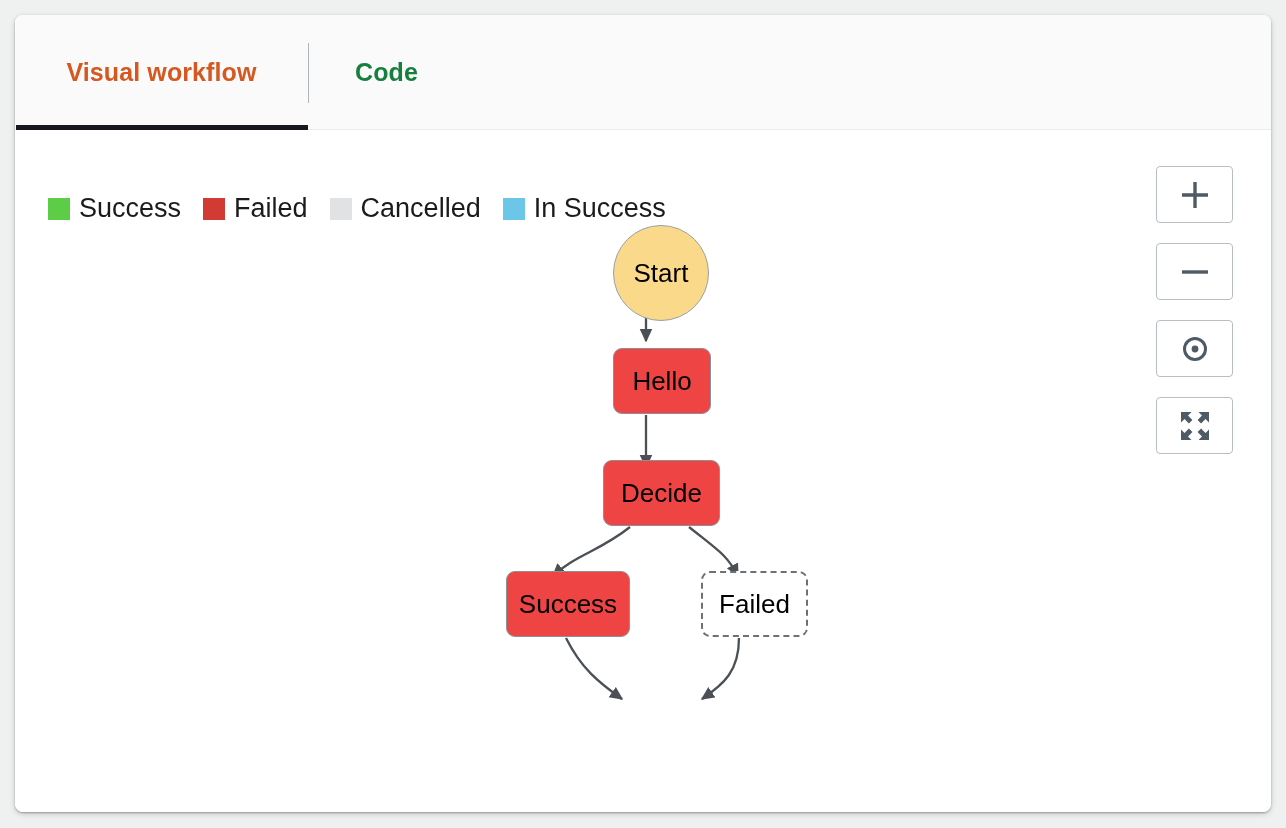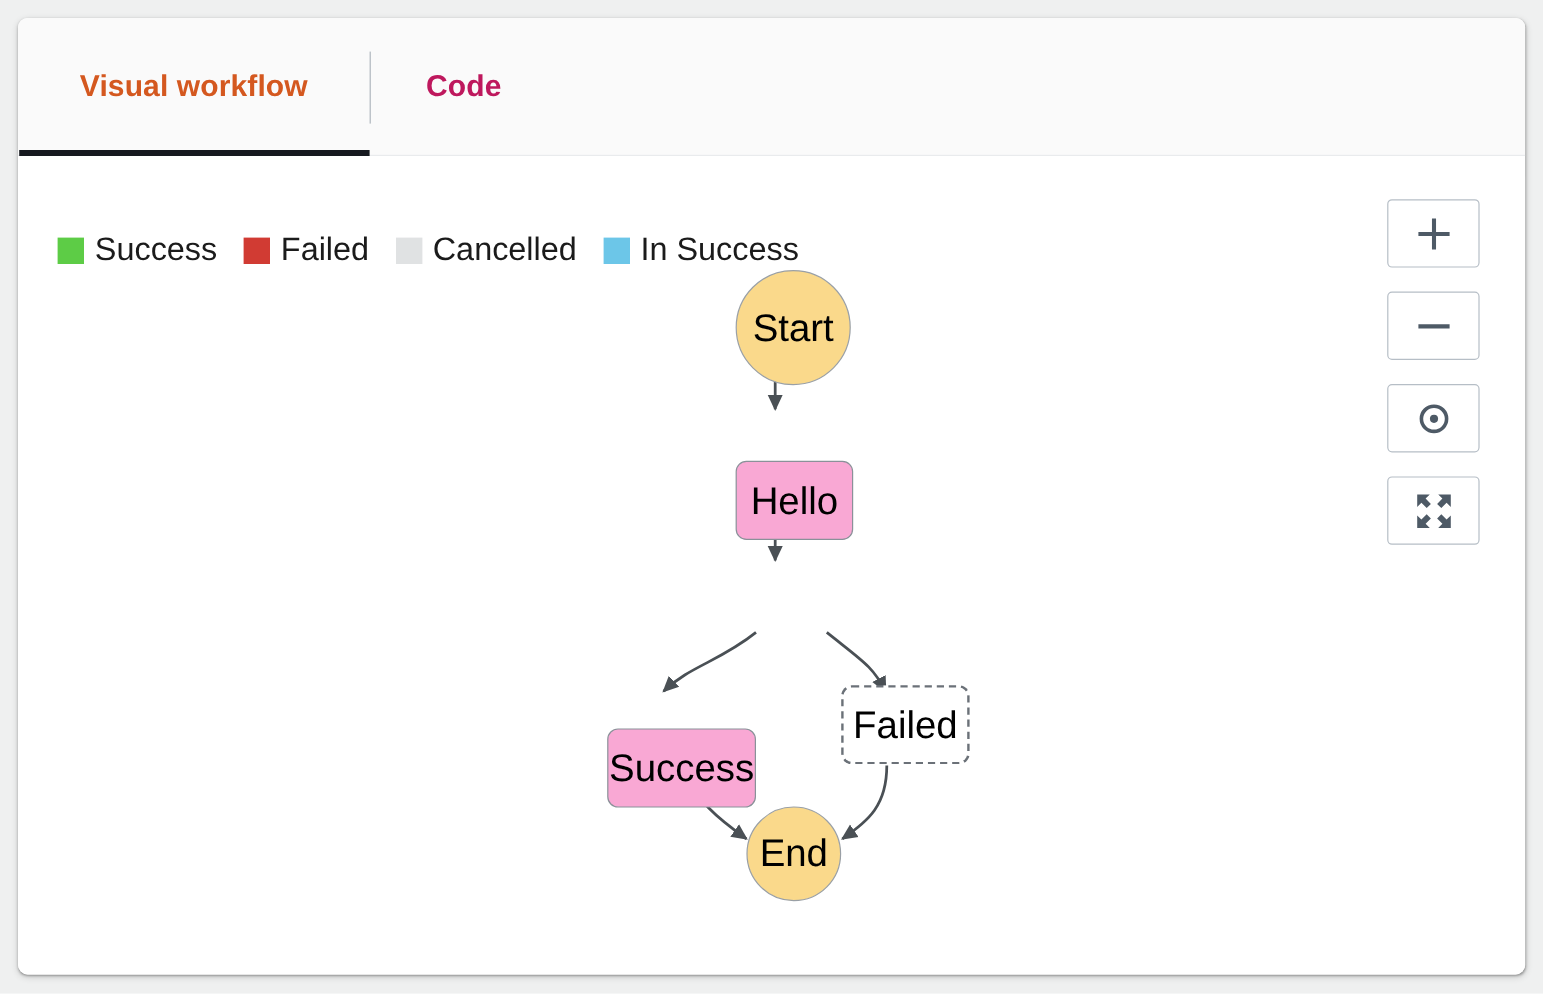--- a/index.html
+++ b/index.html
@@ -58,21 +58,21 @@
     font-size: 25px;
     font-weight: bold;
     letter-spacing: 0.1px;
   }
   .tab-visual {
     width: 293px;
     color: #d4581f;
   }
   .tab-code {
     width: 155px;
-    color: #be185d;
+    color: #15803d;
   }
   .tab-divider {
     width: 1px;
     height: 60px;
     background: #aeb6bd;
     align-self: center;
   }
   .tab-underline {
     position: absolute;
     left: 1px;
@@ -131,36 +131,35 @@
     position: absolute;
     left: 0;
     top: 0;
   }
   .node {
     position: absolute;
     display: flex;
     align-items: center;
     justify-content: center;
     box-sizing: border-box;
-    font-size: 32px;
+    font-size: 26px;
     color: #000000;
     cursor: pointer;
     user-select: none;
     white-space: nowrap;
   }
   .node-terminal {
     border-radius: 50%;
     background: #fad98b;
     border: 1.6px solid #9aa0a6;
   }
   .node-task-done {
     border-radius: 9px;
-    background: #f9a8d4;
+    background: #ef4444;
     border: 1.6px solid #8a9199;
-    margin-top: 36px;
   }
   .node-task-skipped {
     border-radius: 9px;
     background: #ffffff;
     border: 2px dashed #6b7178;
   }
 
   
   .controls {
     position: absolute;
@@ -234,26 +233,26 @@
           <path d="M 674,380 C 704,404 712,408 723,429"></path>
           <path d="M 551,491 C 566,521 583,535 607,552"></path>
           <path d="M 724,491 C 724,524 709,537 687,552"></path>
         </g>
       </svg>
 
       <div class="node node-terminal" style="left:598px; top:78px; width:96px; height:96px;">Start</div>
 
       <div class="node node-task-done" style="left:598px; top:201px; width:98px; height:66px;">Hello</div>
 
+      <div class="node node-task-done" style="left:588px; top:313px; width:117px; height:66px;">Decide</div>
 
       <div class="node node-task-done" style="left:491px; top:424px; width:124px; height:66px;">Success</div>
 
       <div class="node node-task-skipped" style="left:686px; top:424px; width:107px; height:66px;">Failed</div>
 
-      <div class="node node-terminal" style="left:607px; top:525px; width:79px; height:79px;">End</div>
     </div>
 
     <div class="controls">
 
       <div class="ctrl-btn">
         <svg width="34" height="34" viewBox="0 0 34 34">
           <path d="M17 4 V30 M4 17 H30" stroke="#4e5a66" stroke-width="3.4" stroke-linecap="butt" fill="none"></path>
         </svg>
       </div>
 

